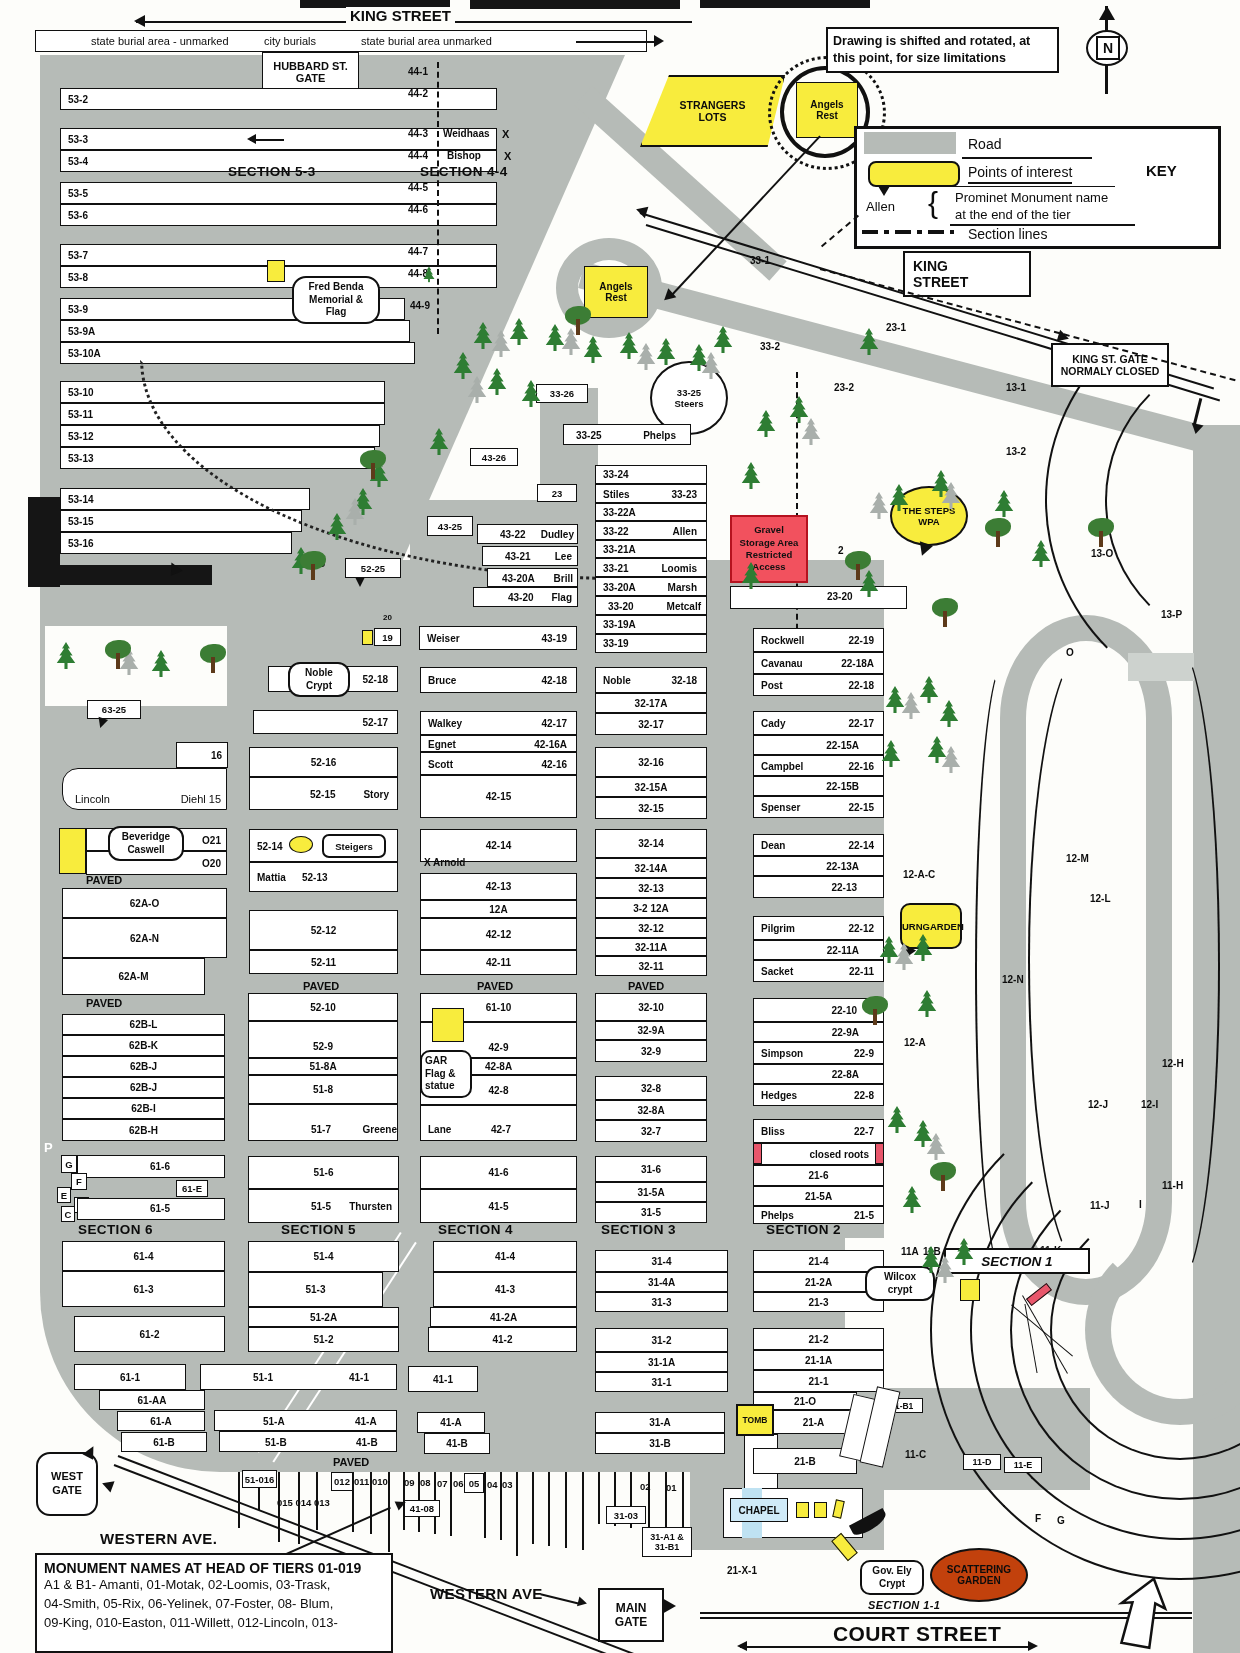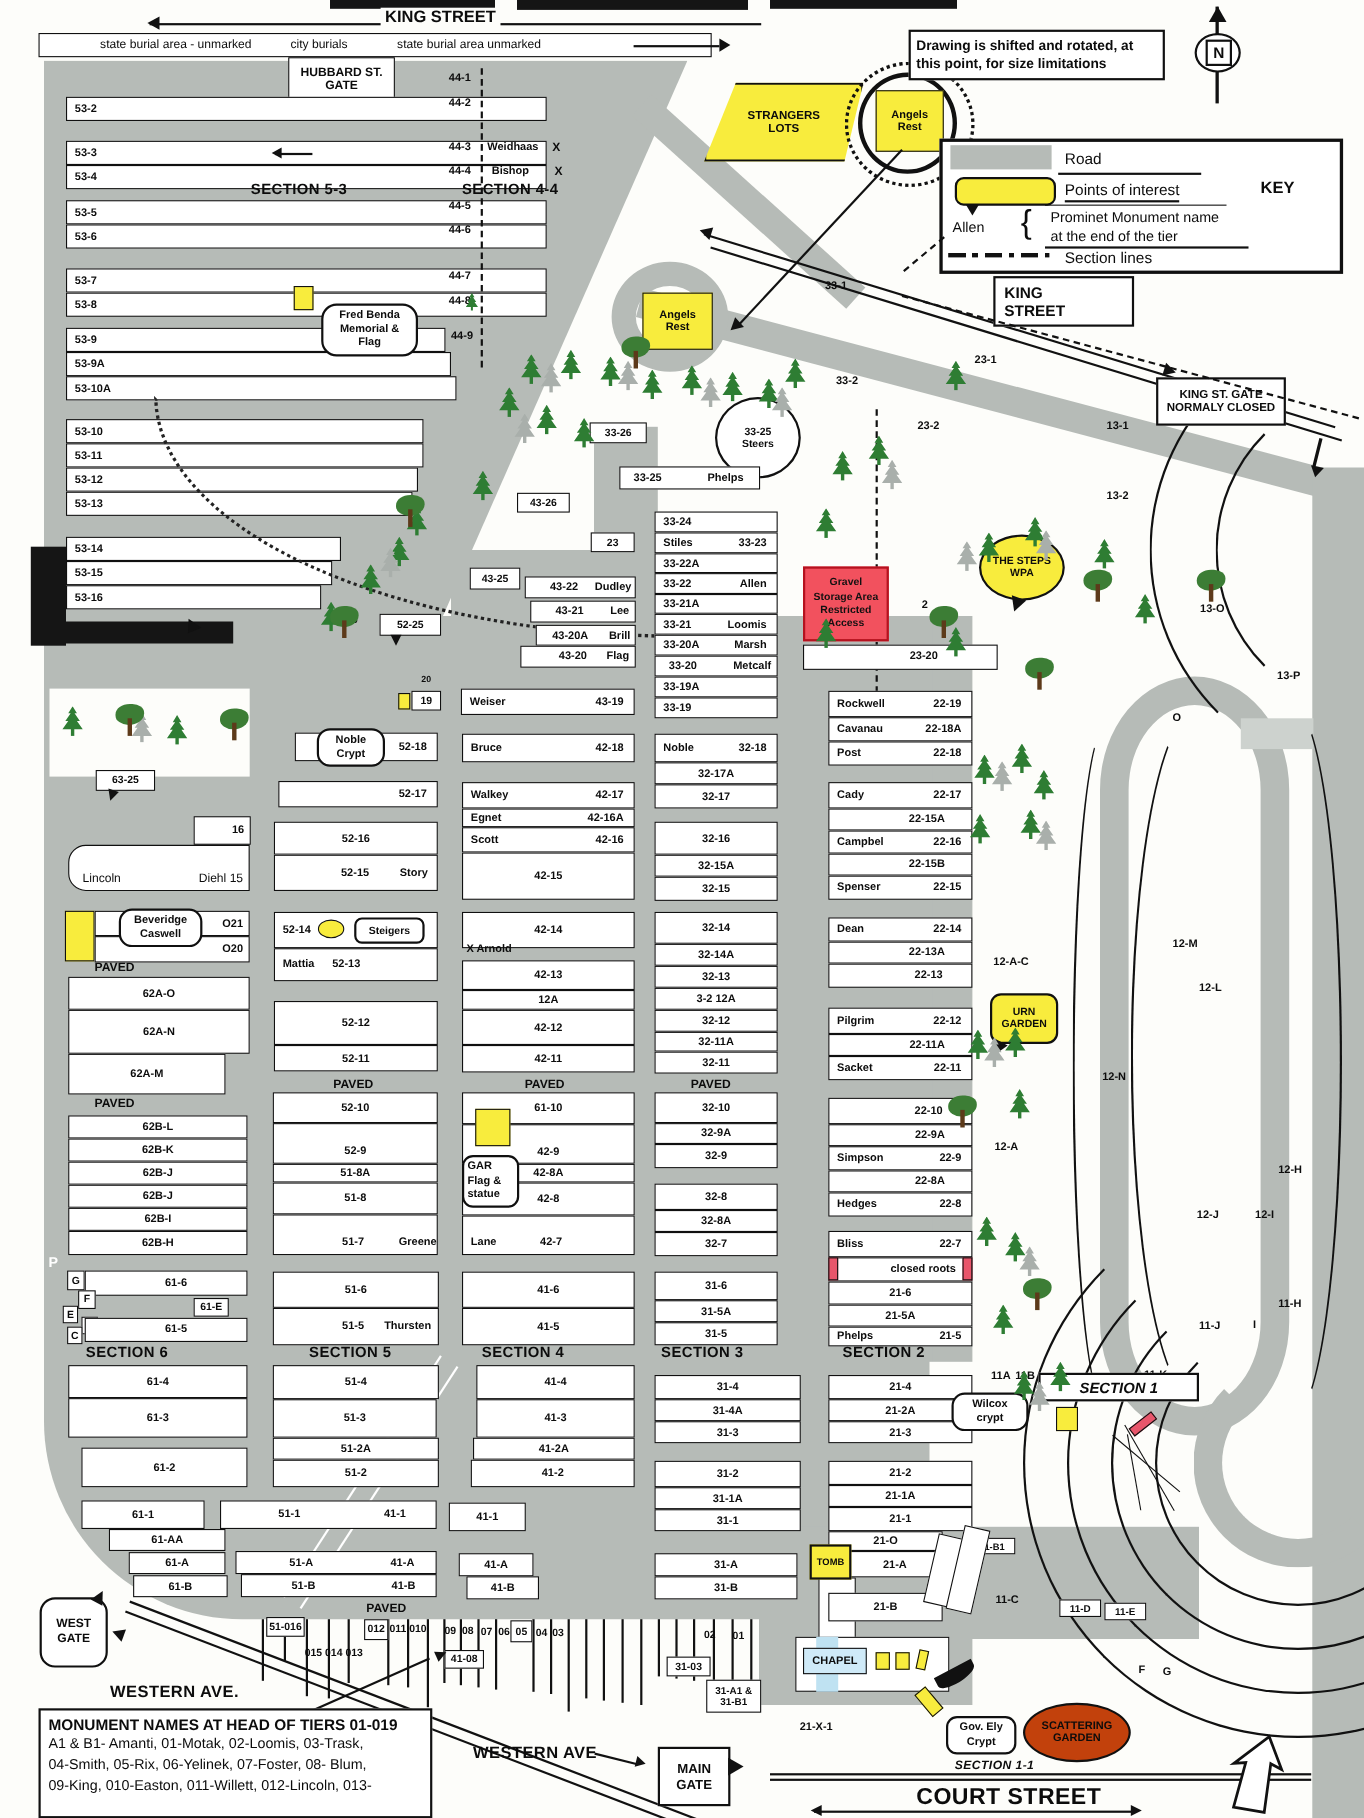--- a/index.html
+++ b/index.html
@@ -484,21 +484,21 @@
       <span>51-6</span>
     </div>
   <div class="bar" style="left:248px;top:1189px;width:151px;height:34px">
       <span class="sa" style="left:62px">51-5</span>
       <span class="sb" style="right:6px">Thursten</span>
     </div>
   <div class="sec" style="left:281px;top:1222px">SECTION 5</div>
   <div class="bar cc" style="left:248px;top:1241px;width:151px;height:31px">
       <span>51-4</span>
     </div>
-  <div class="bar cc" style="left:248px;top:1272px;width:149px;height:35px">
+  <div class="bar cc" style="left:248px;top:1272px;width:135px;height:35px">
       <span>51-3</span>
     </div>
   <div class="bar cc" style="left:248px;top:1307px;width:151px;height:20px">
       <span>51-2A</span>
     </div>
   <div class="bar cc" style="left:248px;top:1327px;width:151px;height:25px">
       <span>51-2</span>
     </div>
 
   <div class="bar" style="left:420px;top:667px;width:157px;height:26px">
@@ -790,21 +790,21 @@
   <div class="bln" style="left:865px;top:1266px;width:70px;border-radius:12px"><span>Wilcox</span><br><span>crypt</span></div>
   <div style="position:absolute;left:960px;top:1279px;width:20px;height:22px;background:#f8ec3d;border:1.5px solid #111"></div>
   <div style="position:absolute;left:1026px;top:1290px;width:26px;height:9px;background:#e8566b;border:1.5px solid #111;transform:rotate(-38deg)"></div>
   <div class="box" style="left:944px;top:1248px;width:146px;height:26px;font:700 italic 13.5px 'Liberation Sans',sans-serif;border-width:2px">SECTION 1</div>
   <div class="box" style="left:881px;top:1398px;width:42px;height:15px;font-size:8.5px">11-B1</div>
   <div class="box" style="left:963px;top:1454px;width:38px;height:16px;font-size:9px">11-D</div>
   <div class="box" style="left:1004px;top:1457px;width:38px;height:16px;font-size:9px">11-E</div>
   <div style="position:absolute;left:846px;top:1396px;width:26px;height:64px;background:#fff;border:1.5px solid #111;transform:rotate(13deg)"></div>
   <div style="position:absolute;left:868px;top:1388px;width:24px;height:78px;background:#fff;border:1.5px solid #111;transform:rotate(13deg)"></div>
 
-  <div style="position:absolute;left:900px;top:903px;width:62px;height:46px;background:#f8ec3d;border:2px solid #111;border-radius:10px;display:flex;flex-direction:column;align-items:center;justify-content:center;font:700 9.5px 'Liberation Sans',sans-serif">
+  <div style="position:absolute;left:900px;top:903px;width:62px;height:46px;background:#f8ec3d;border:2px solid #111;border-radius:10px;display:flex;align-items:center;font:700 9.5px 'Liberation Sans',sans-serif">
     <span>URN</span>
     <span>GARDEN</span>
   </div>
   <div class="tri" style="left:898px;top:946px;border:7px solid transparent;border-top:14px solid #111;transform:rotate(28deg)"></div>
 
   <div class="bar" style="left:200px;top:1364px;width:197px;height:26px">
       <span class="sa" style="left:52px">51-1</span>
       <span class="sa" style="left:148px">41-1</span>
     </div>
   <div class="bar cc" style="left:408px;top:1366px;width:70px;height:26px">

